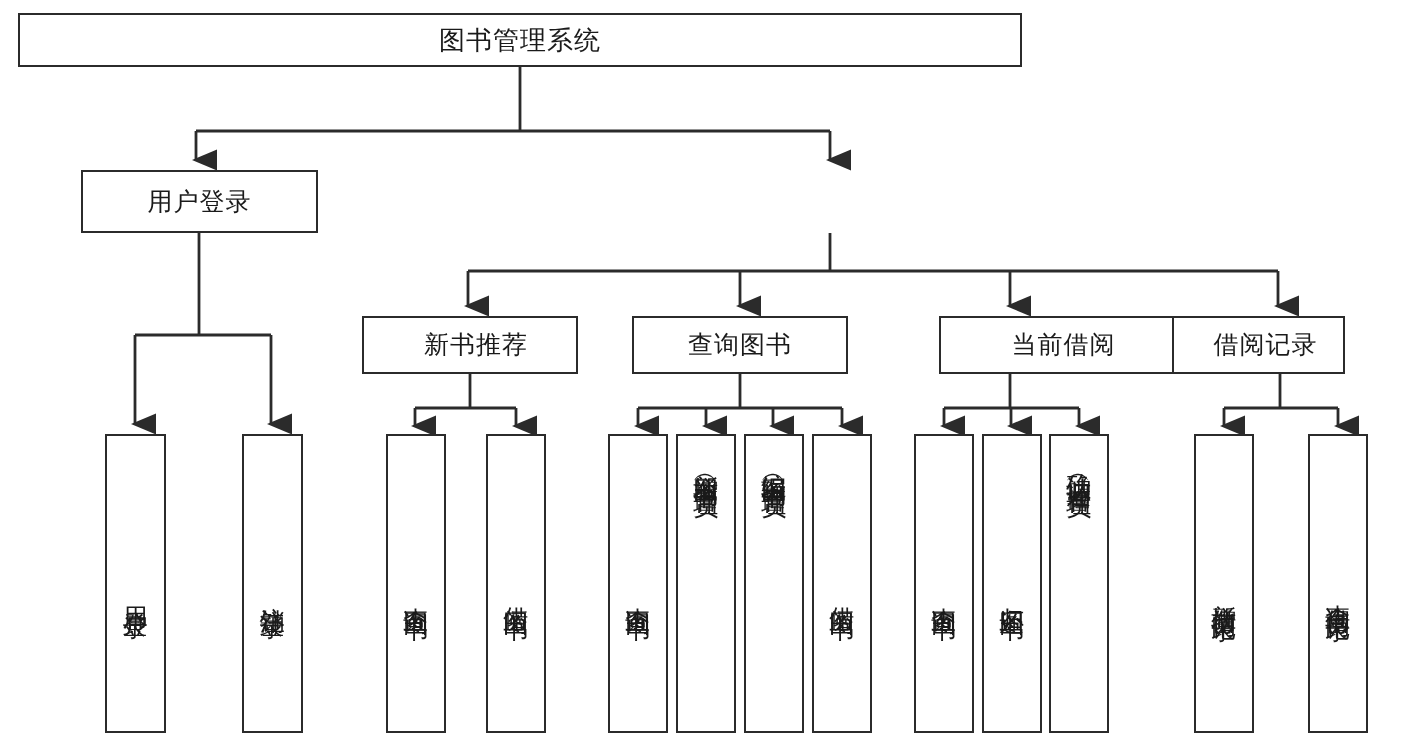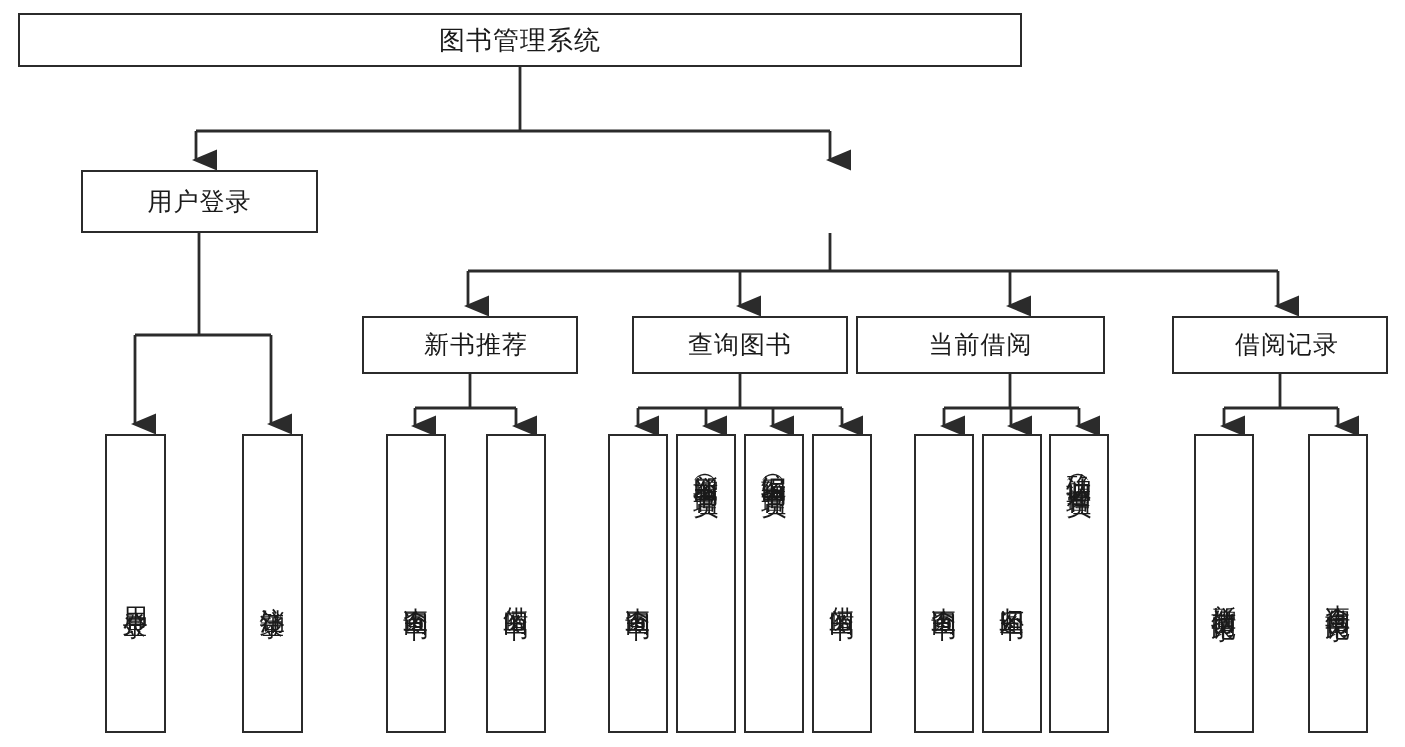--- a/index.html
+++ b/index.html
@@ -120,24 +120,24 @@
   <div class="node h-node" style="left:81px;top:170px;width:237px;height:63px;">
     <span class="lbl">用户登录</span>
   </div>
 
   <div class="node h-node" style="left:362px;top:316px;width:216px;height:58px;padding-left:12px;">
     <span class="lbl">新书推荐</span>
   </div>
   <div class="node h-node" style="left:632px;top:316px;width:216px;height:58px;">
     <span class="lbl">查询图书</span>
   </div>
-  <div class="node h-node" style="left:856px;top:316px;width:249px;height:58px;">
+  <div class="node h-node" style="left:939px;top:316px;width:249px;height:58px;">
     <span class="lbl">当前借阅</span>
   </div>
-  <div class="node h-node" style="left:1172px;top:316px;width:216px;height:58px;padding-left:14px;">
+  <div class="node h-node" style="left:1172px;top:316px;width:173px;height:58px;padding-left:14px;">
     <span class="lbl">借阅记录</span>
   </div>
 
   <div class="node v-node mid" style="left:105px;top:434px;width:61px;height:299px;">
     <span class="lbl">用户登录</span>
   </div>
   <div class="node v-node mid" style="left:242px;top:434px;width:61px;height:299px;">
     <span class="lbl">注销登录</span>
   </div>
 

